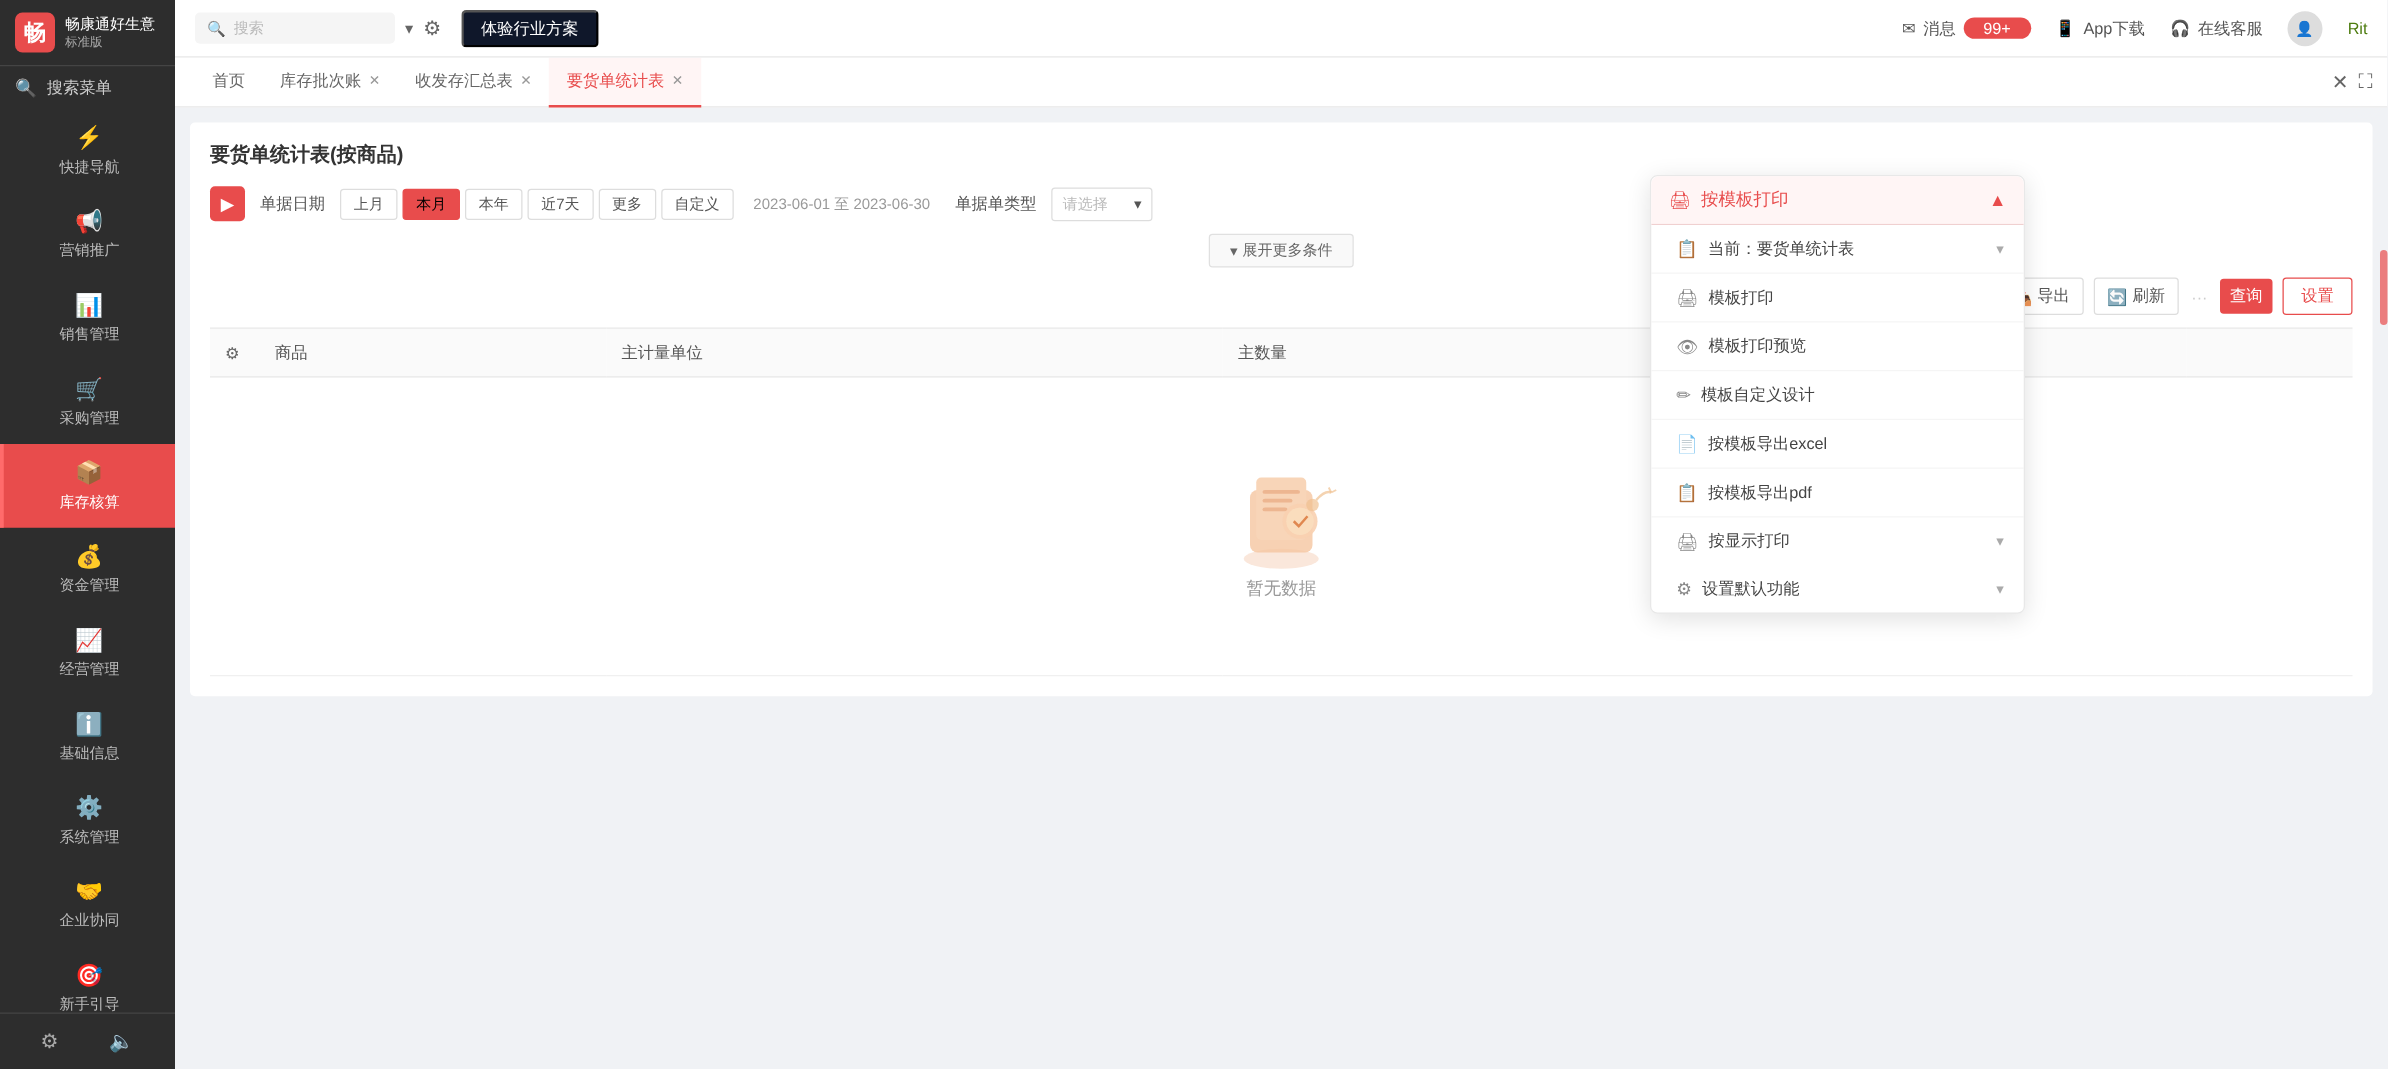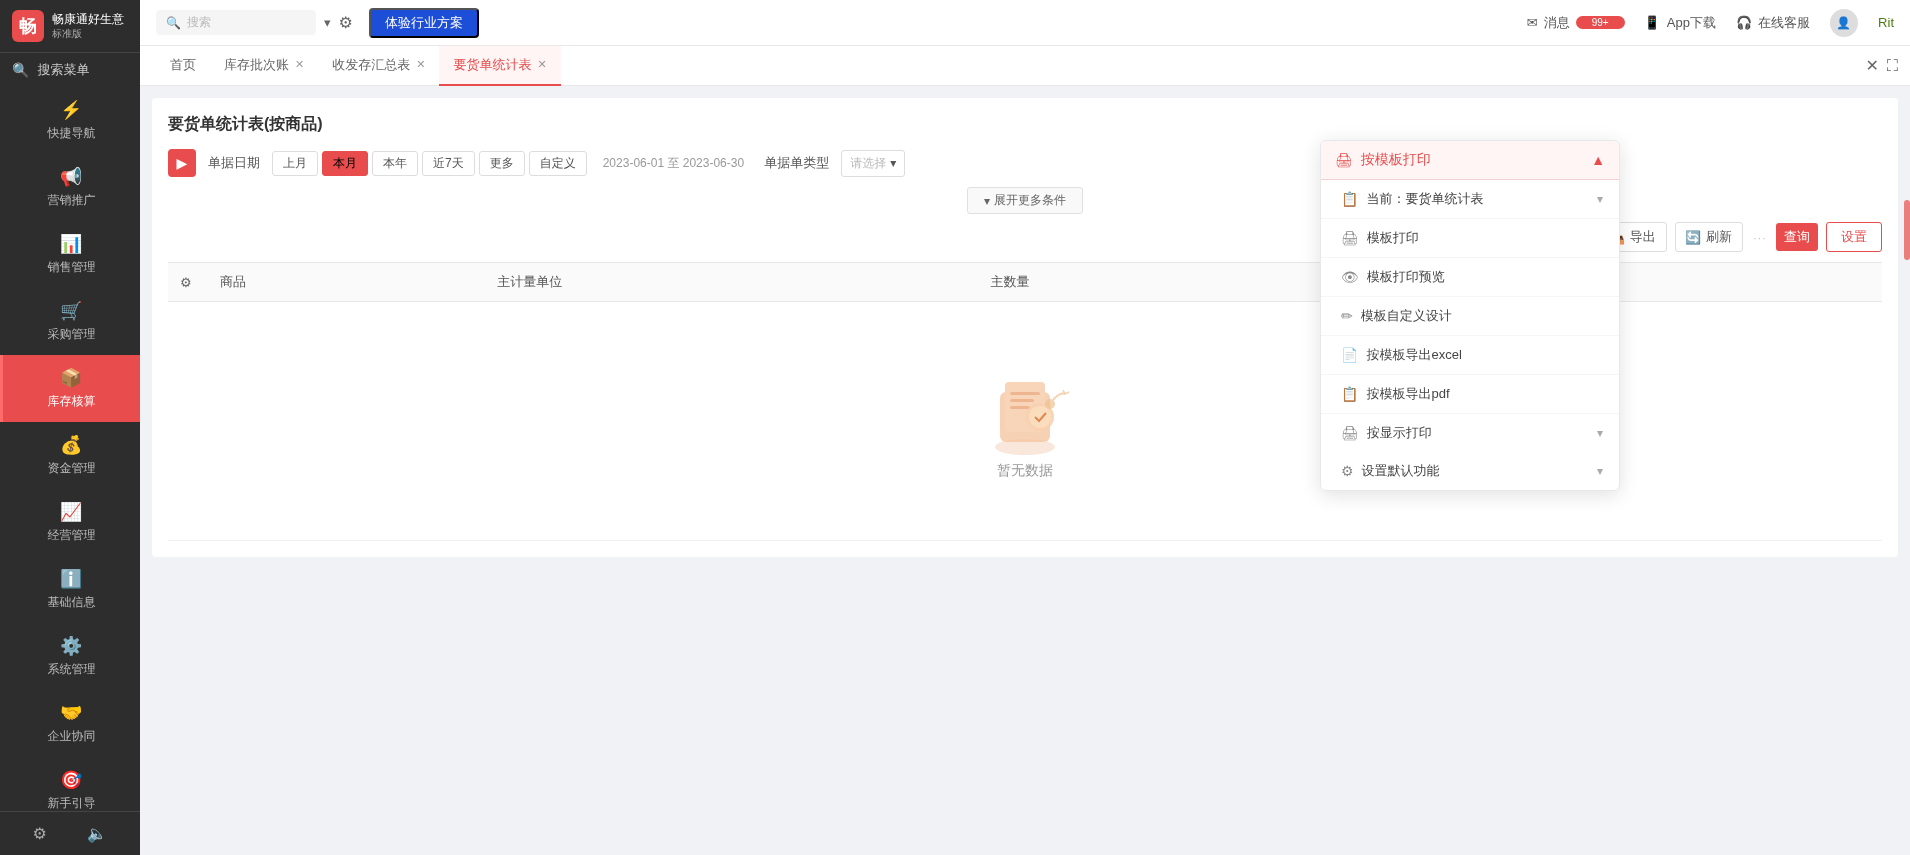--- a/index.html
+++ b/index.html
@@ -53,28 +53,28 @@
       border-bottom: 1px solid #e8e8e8; position: relative; z-index: 10;
     }
     .topbar-search {
       display: flex; align-items: center; background: #f5f5f5; border-radius: 4px;
       padding: 4px 10px; width: 160px; color: #999; font-size: 12px;
     }
     .topbar-search-icon { margin-right: 6px; }
     .topbar-dropdown { margin-left: 8px; cursor: pointer; color: #666; }
     .topbar-settings { margin-left: 8px; cursor: pointer; color: #666; font-size: 16px; }
     .topbar-promo {
-      margin-left: 16px; background: #1d4ed8; color: white; padding: 4px 14px;
+      margin-left: 16px; background: #0f172a; color: white; padding: 4px 14px;
       border-radius: 4px; font-size: 13px; cursor: pointer;
     }
     .topbar-right { margin-left: auto; display: flex; align-items: center; gap: 20px; }
     .topbar-right-item { display: flex; align-items: center; gap: 6px; cursor: pointer; color: #555; font-size: 13px; }
     .topbar-badge {
       background: #e84c4c; color: white; border-radius: 10px; padding: 1px 16px;
-      font-size: 10px; min-width: 18px; text-align: center;
+      font-size: 13px; min-width: 18px; text-align: center;
     }
     .topbar-avatar {
       width: 28px; height: 28px; border-radius: 50%; background: #ddd;
       display: flex; align-items: center; justify-content: center; font-size: 12px; color: #666;
     }
     .topbar-username { color: #4d7c0f; font-size: 13px; }
 
     
     .tabs-bar {
       background: #fff; height: 40px; display: flex; align-items: center;
@@ -114,21 +114,21 @@
     .filter-label { font-size: 13px; color: #555; }
     .filter-date-group { display: flex; align-items: center; gap: 4px; justify-content: space-between; }
     .filter-date-btn {
       padding: 3px 10px; border-radius: 3px; cursor: pointer; font-size: 12px;
       border: 1px solid #ddd; background: #fff; color: #555;
     }
     .filter-date-btn.active { background: #e84c4c; color: #000000; border-color: #e84c4c; }
     .filter-date-range { font-size: 12px; color: #999; margin-left: 4px; }
     .filter-select {
       display: flex; align-items: center; border: 1px solid #ddd; border-radius: 3px;
-      padding: 4px 8px; font-size: 12px; color: #555; cursor: pointer; background: #fff; gap: 4px;
+      padding: 4px 8px; font-size: 12px; color: #555; cursor: pointer; background: #fff; gap: 21px;
     }
     .filter-type-label { font-size: 13px; color: #555; margin-left: 8px; }
 
     
     .expand-more-bar {
       display: flex; justify-content: center; margin: 8px 0;
     }
     .expand-more-btn {
       display: flex; align-items: center; gap: 4px; padding: 4px 16px;
       border: 1px solid #e0e0e0; border-radius: 3px; cursor: pointer;

